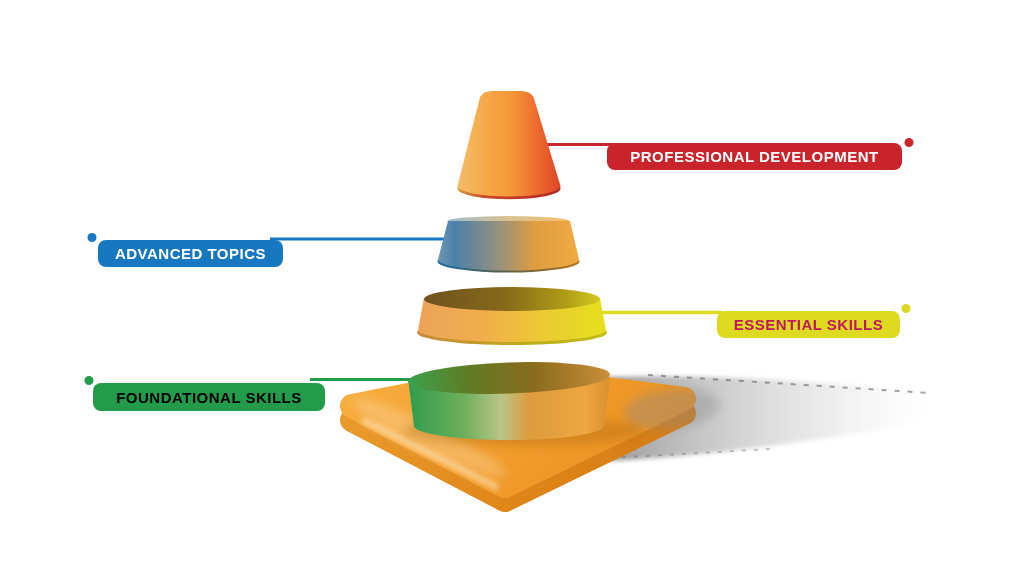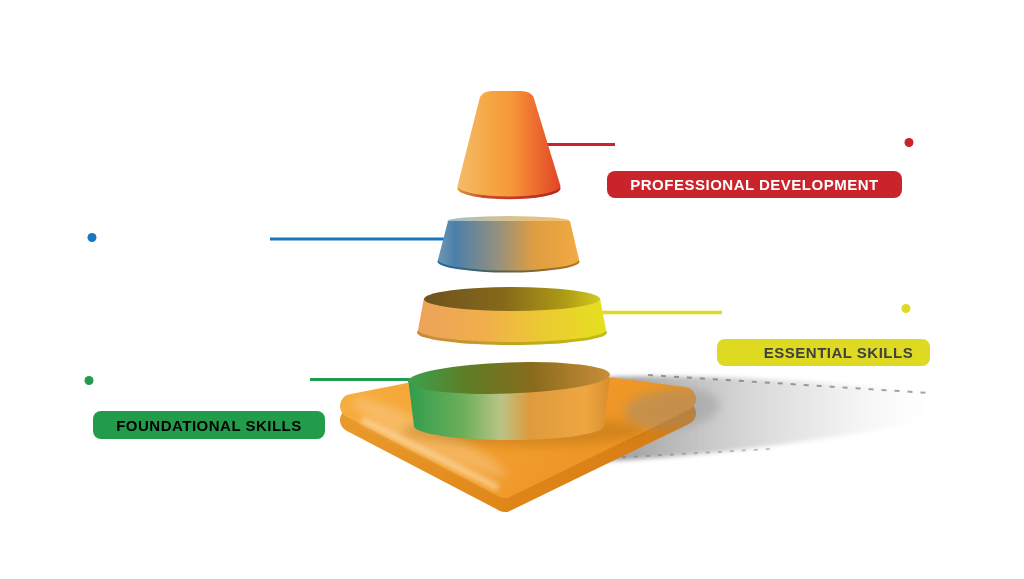--- a/index.html
+++ b/index.html
@@ -13,21 +13,20 @@
   .stage svg{position:absolute;left:0;top:0;}
   .label-pill{
     position:absolute;
     display:flex;align-items:center;justify-content:center;
     font-weight:bold;
     font-size:15px;
     letter-spacing:0.5px;
     white-space:nowrap;
     border-radius:8px;
     line-height:1;
-    margin-top:28px;
   }
   #pill-0{left:607px;top:143px;width:295px;height:27px;}
   #pill-1{left:98px; top:240px;width:185px;height:27px;}
   #pill-2{left:717px;top:311px;width:183px;height:27px;}
   #pill-3{left:93px; top:383px;width:232px;height:28px;}
 </style>
 </head>
 <body>
 
 <div class="stage" style="background: rgb(255, 255, 255);">
@@ -167,20 +166,23 @@
 
     <g>
       <ellipse cx="509" cy="188.5" rx="51.5" ry="10.8" fill="url(#g1rim)"></ellipse>
       <path d="M 480 97 Q 483.5 91 492 91 L 521 91 Q 530 91 533.5 97 L 560.5 186 A 51.5 10.5 0 0 1 457.5 186 Z" fill="url(#g1)"></path>
     </g>
   </svg>
 
   <div class="label-pill" id="pill-0" style="background: rgb(201, 36, 43); color: rgb(255, 255, 255);">
     <span>PROFESSIONAL DEVELOPMENT</span>
   </div>
-  <div class="label-pill" id="pill-2" style="background: rgb(222, 218, 34); color: #404040; padding-left: 30px;">
+  <div class="label-pill" id="pill-1" style="background: rgb(24, 119, 193); color: rgb(255, 255, 255);">
+    <span>ADVANCED TOPICS</span>
+  </div>
+  <div class="label-pill" id="pill-2" style="background: rgb(222, 218, 34); color: #be185d;">
     <span>ESSENTIAL SKILLS</span>
   </div>
   <div class="label-pill" id="pill-3" style="background: rgb(34, 156, 75); color: #000000;">
     <span>FOUNDATIONAL SKILLS</span>
   </div>
 
 </div>
 
 </body></html>

